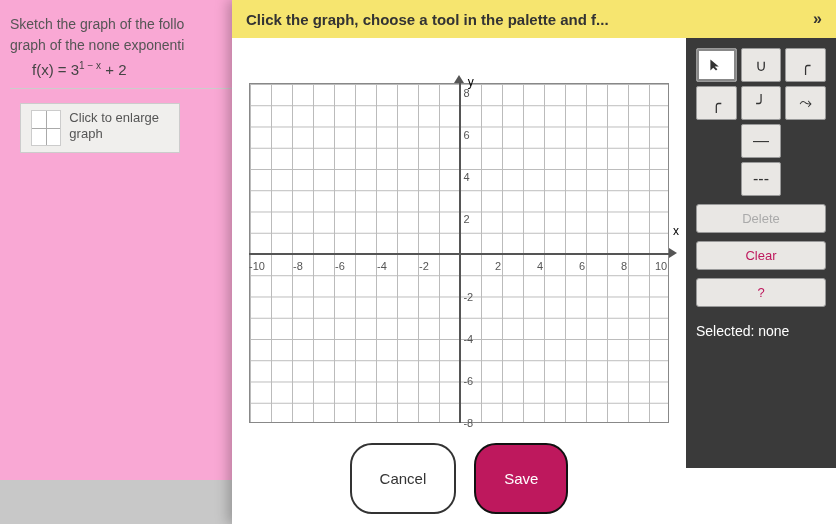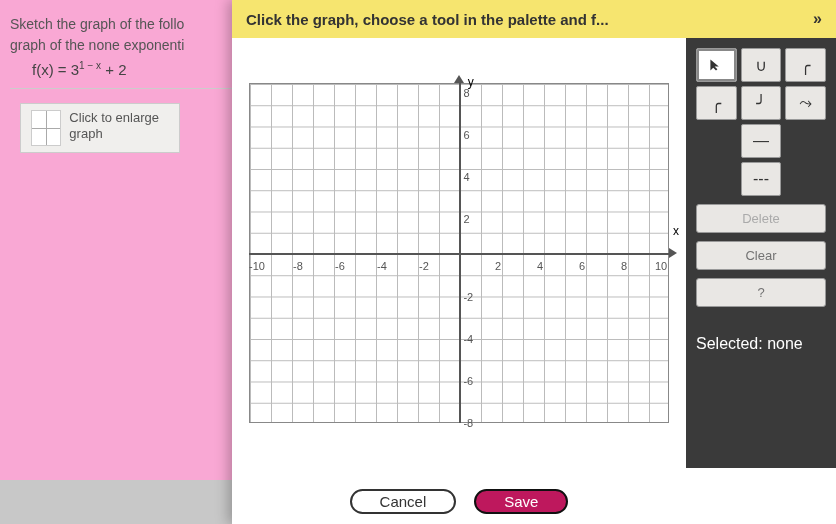--- a/index.html
+++ b/index.html
@@ -57,32 +57,32 @@
   display: flex; flex-direction: column; gap: 8px;
 }
 .tool-grid { display: grid; grid-template-columns: repeat(3, 1fr); gap: 4px; }
 .tool {
   background: #e9e7e4; border: 1px solid #999; height: 34px;
   display: flex; align-items: center; justify-content: center;
   font-size: 16px; color: #333; border-radius: 2px;
 }
 .tool.sel { background: #fff; box-shadow: 0 0 0 2px #888 inset; }
 .pbtn {
-  background: #e9e7e4; color: #737373; border: 1px solid #999;
+  background: #e9e7e4; color: #be185d; border: 1px solid #999;
   padding: 6px; font-size: 13px; text-align: center; border-radius: 3px;
 }
 .pbtn.del { color: #aaa; }
-.sel-text { font-size: 16px; margin-top: 20px; }
+.sel-text { font-size: 14px; margin-top: 8px; }
 
 .footer {
   position: absolute; bottom: 10px; left: 0; right: 150px;
   display: flex; gap: 18px; justify-content: center;
 }
 .btn {
-  padding: 2px 28px; border-radius: 22px; font-size: 15px; font-weight: 500;
+  padding: 25px 28px; border-radius: 22px; font-size: 15px; font-weight: 500;
 }
 .btn.cancel { background: #fff; border: 2px solid #333; color: #333; }
 .btn.save { background: #be185d; color: #fff; border: 2px solid #111; }
 </style>
 </head>
 <body>
 
 <div class="left-panel">
   <div class="q-text">Sketch the graph of the follo</div>
   <div class="q-text">graph of the none exponenti</div>

